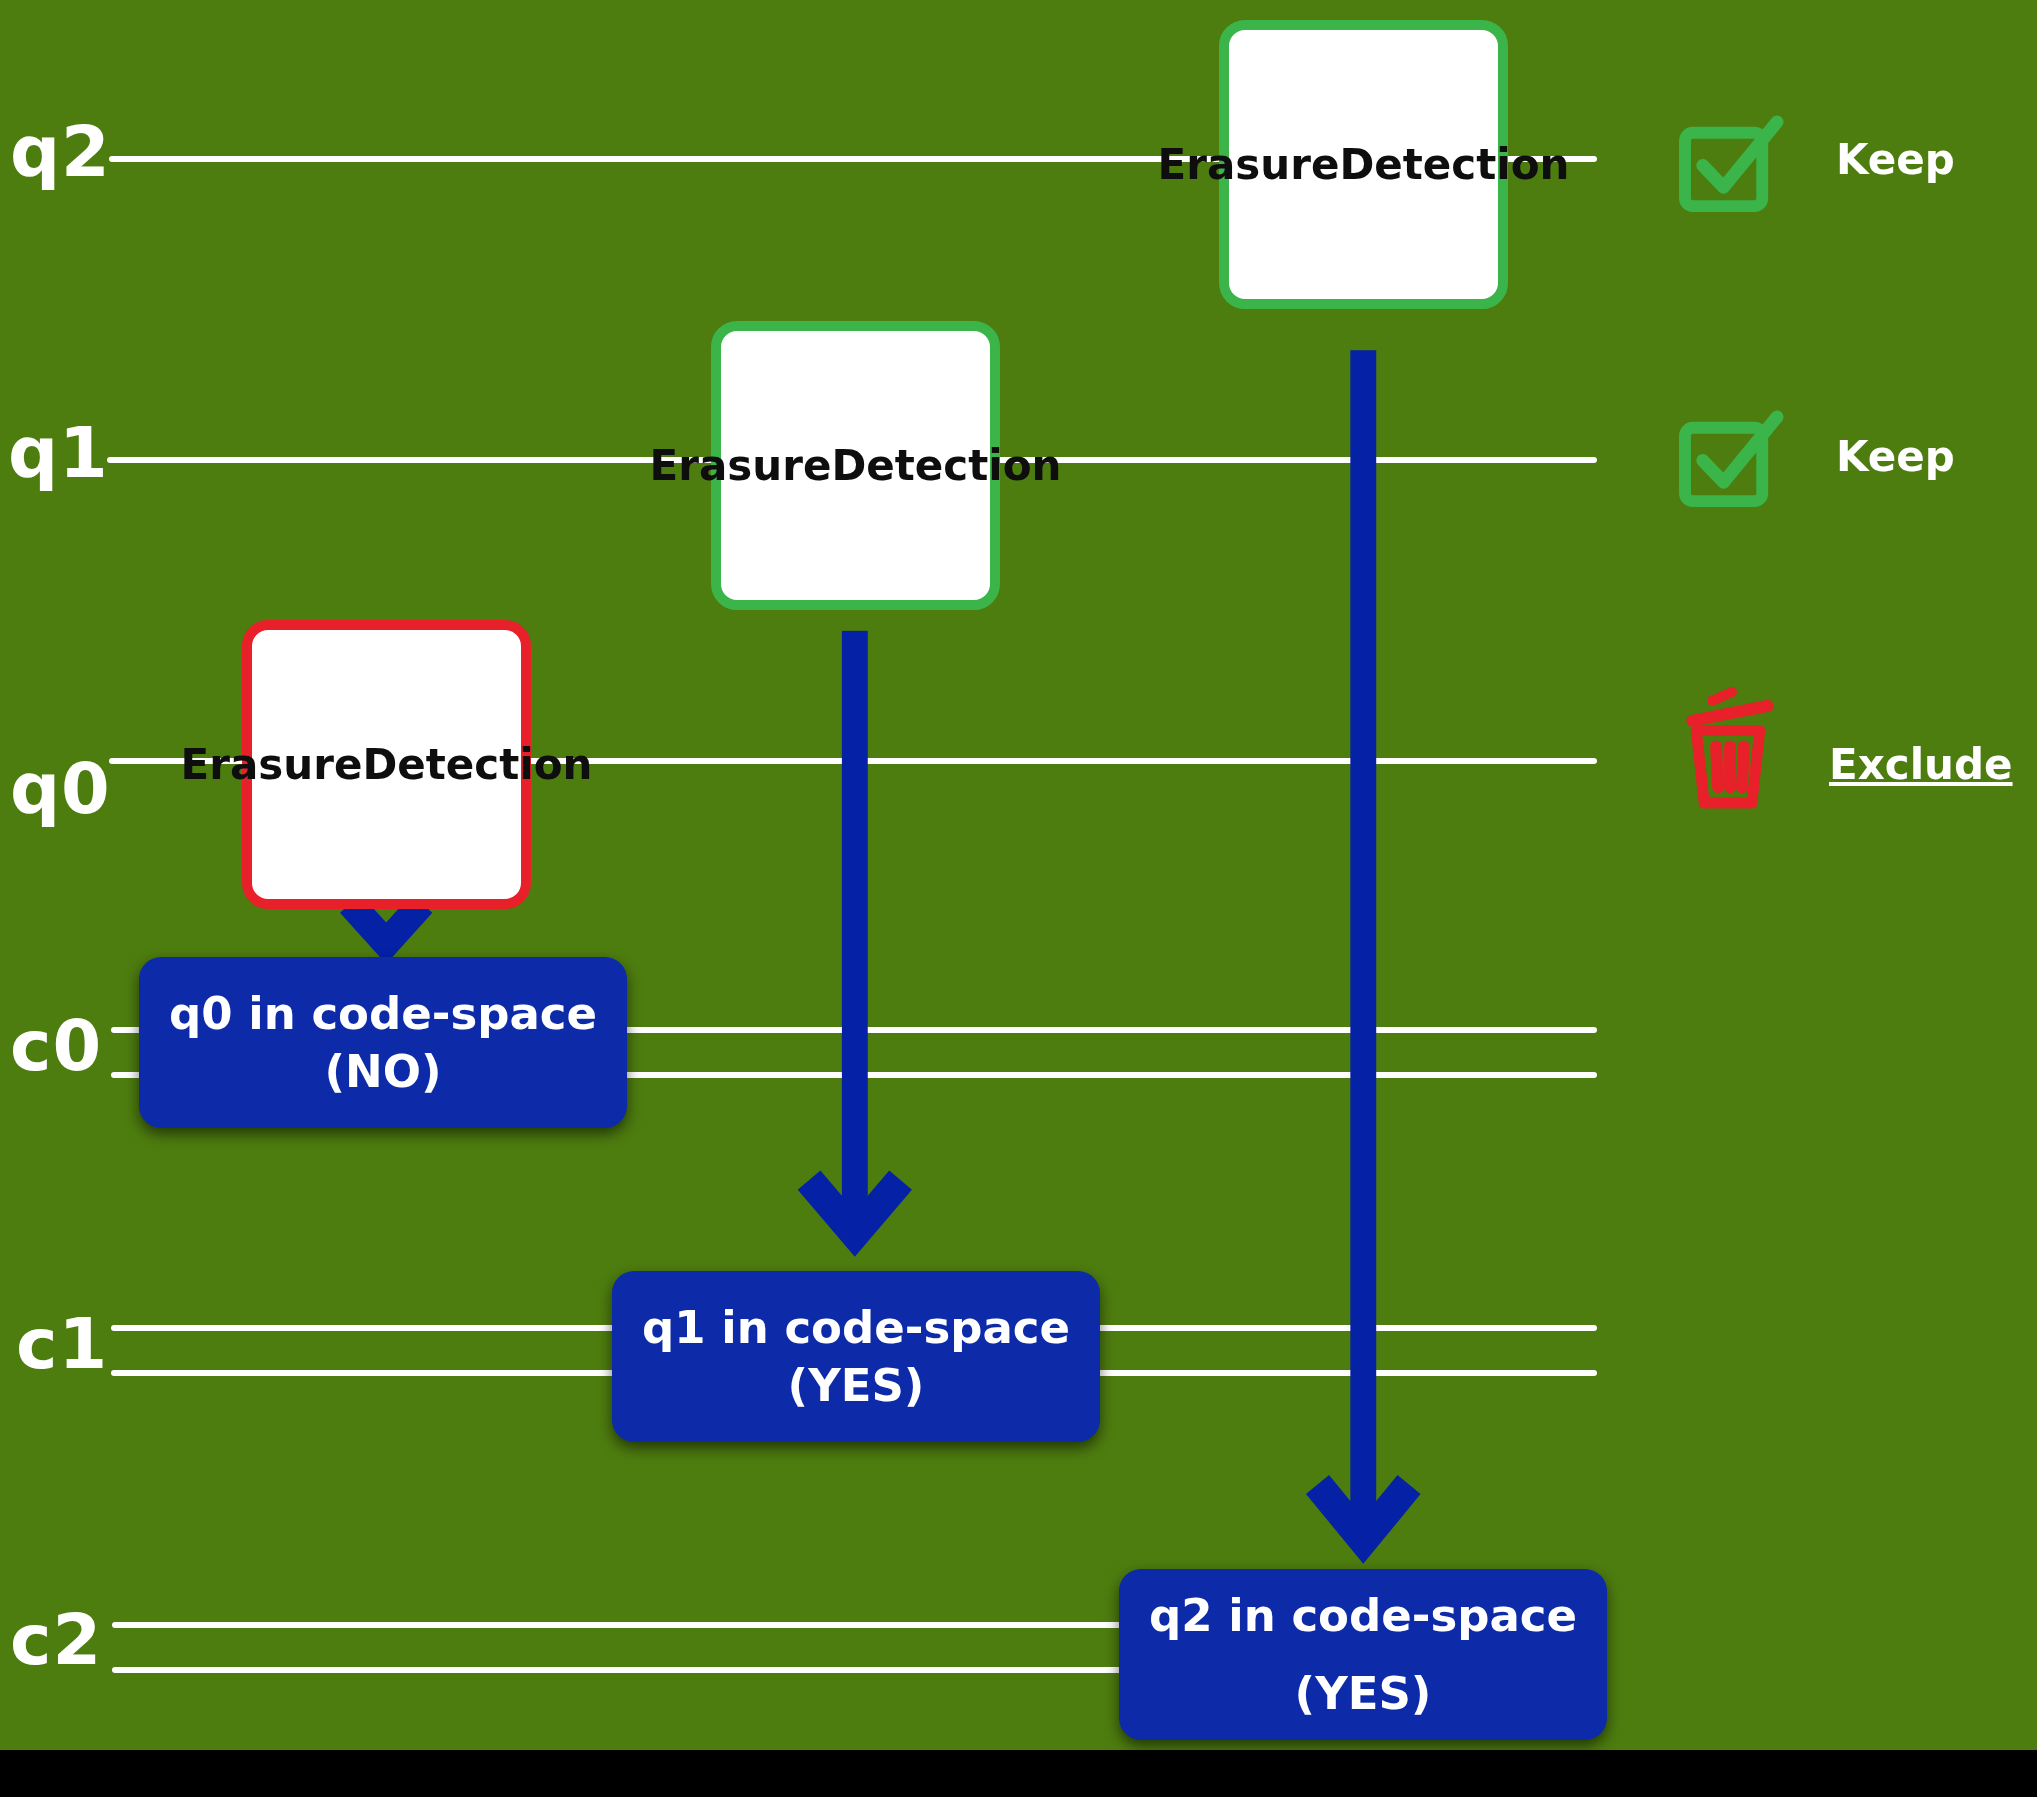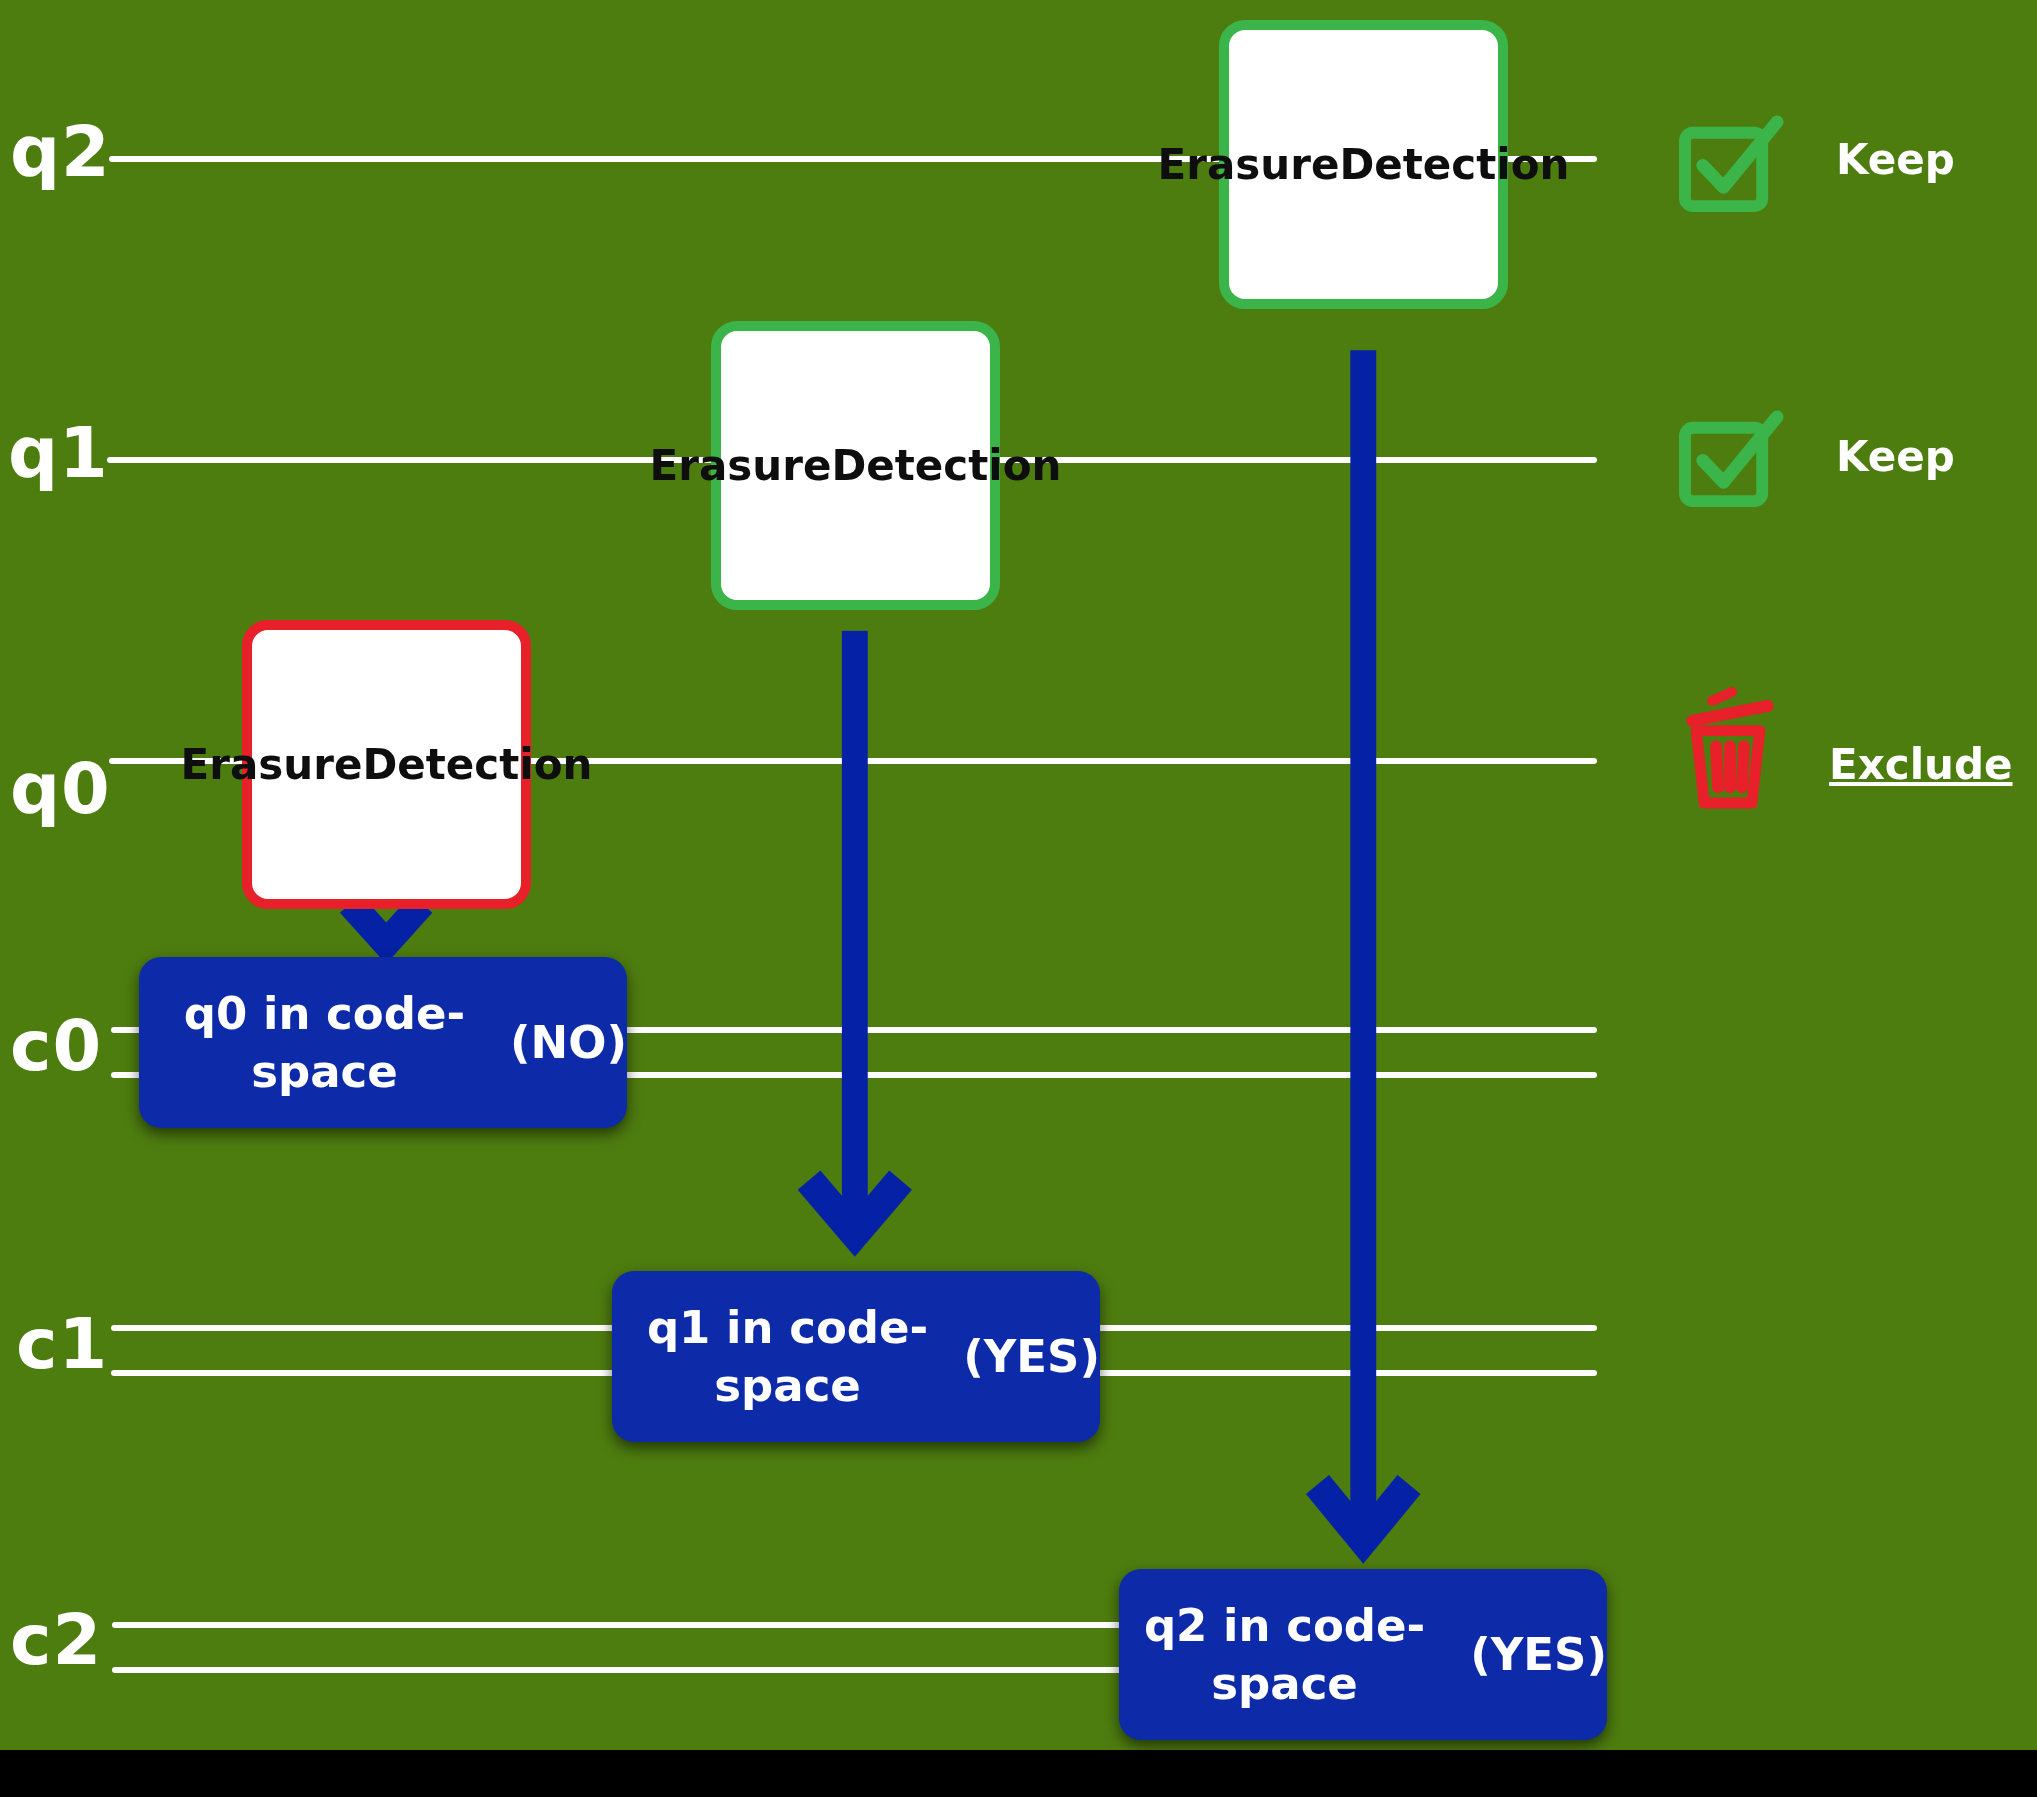--- a/index.html
+++ b/index.html
@@ -17,21 +17,21 @@
   .gate{
     position:absolute;width:269px;height:269px;background:#fff;border-radius:26px;
     display:flex;align-items:center;justify-content:center;
     z-index:3;text-align:center;
   }
   .gate--green{border:10px solid #3bb54a;}
   .gate--red{border:10px solid #e8202a;}
   .gate .gline{color:#0e0e0e;font-size:42px;font-weight:800;line-height:1.22;}
   .result{
     position:absolute;width:488px;height:171px;background:#0d2aa9;border-radius:22px;
-    display:flex;align-items:center;justify-content:center;
+    display:flex;flex-direction:column;align-items:center;justify-content:center;
     z-index:3;text-align:center;box-shadow:0 6px 14px rgba(0,0,0,.55);
   }
   .result .rline{color:#fff;font-size:45px;font-weight:800;line-height:1.28;}
   .legend-icon{position:absolute;z-index:3;}
   .legend-label{
     position:absolute;color:#fff;font-size:42px;font-weight:800;line-height:1;z-index:3;
   }
   .lines-layer{position:absolute;left:0;top:0;z-index:1;}
 </style>
 </head>

